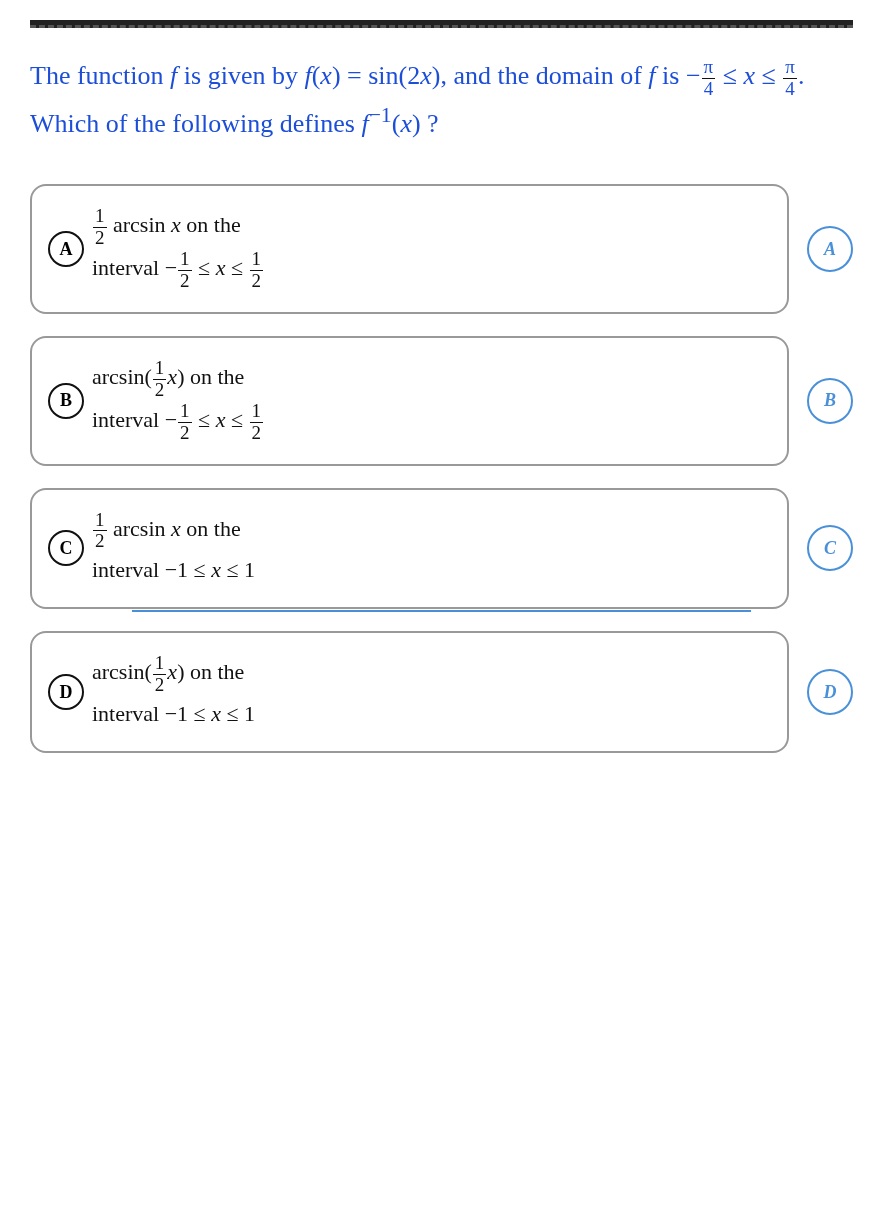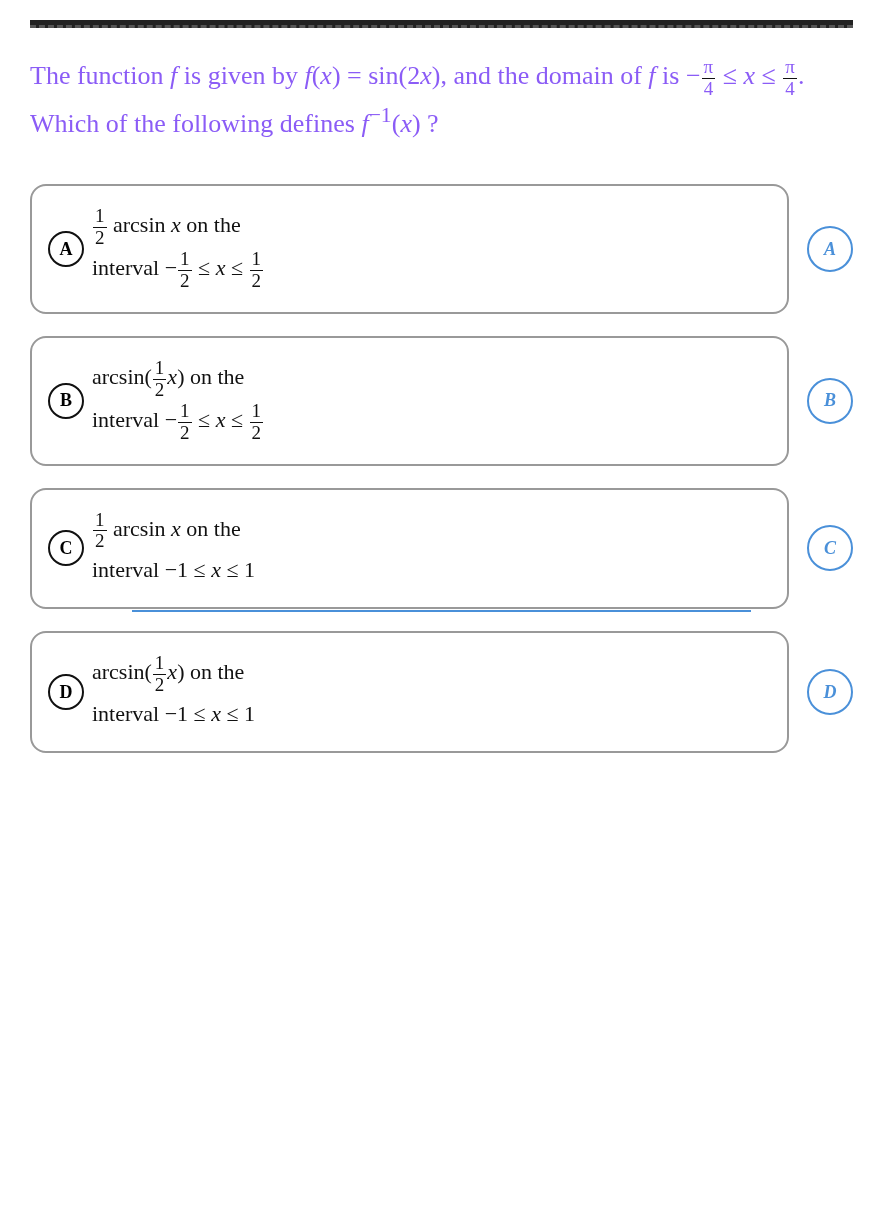--- a/index.html
+++ b/index.html
@@ -17,21 +17,21 @@
       width: 100%;
       height: 8px;
       background: #222;
       margin-bottom: 28px;
       border-bottom: 3px dashed #555;
     }
 
     .question-text {
       font-size: 26px;
       line-height: 1.55;
-      color: #8b5cf6;
+      color: #1d4ed8;
       margin-bottom: 40px;
       max-width: 830px;
     }
 
     .options-container {
       display: flex;
       flex-direction: column;
       gap: 22px;
       width: 100%;
     }

